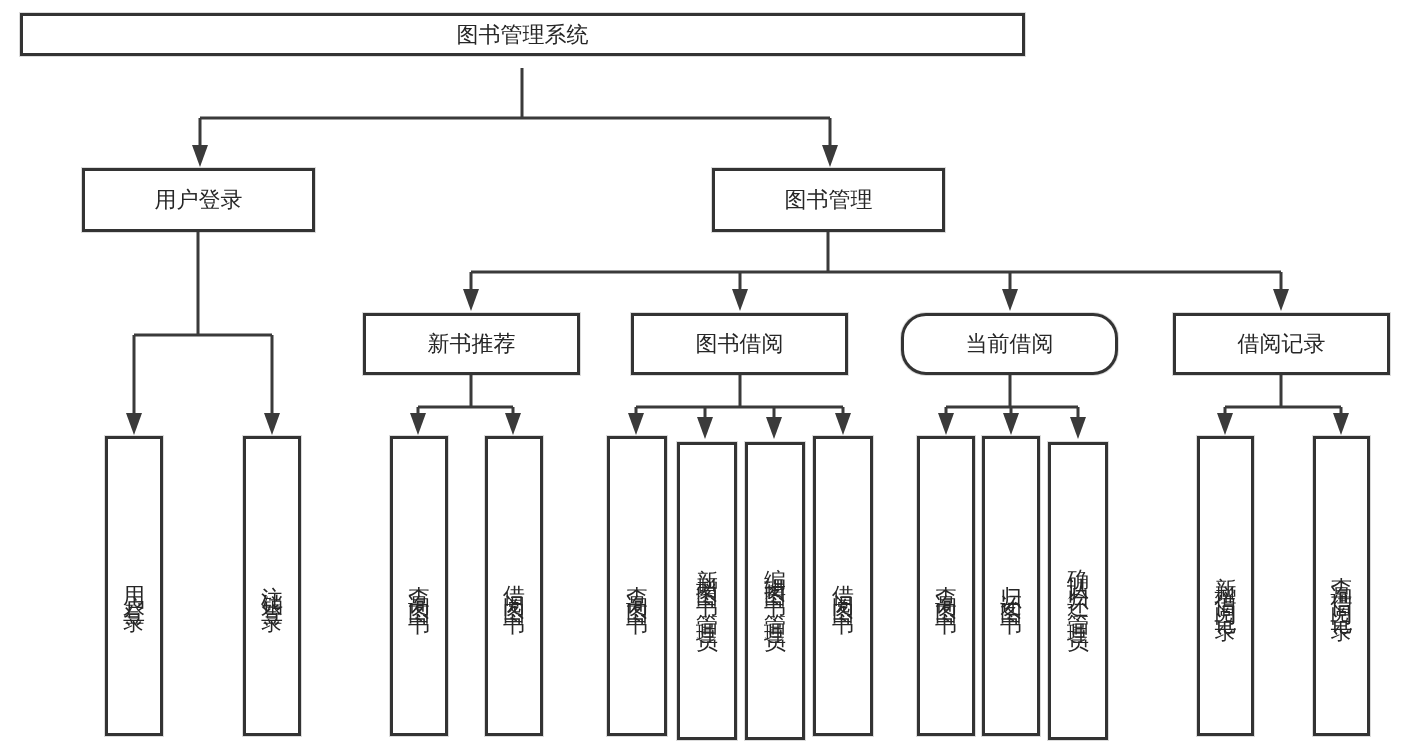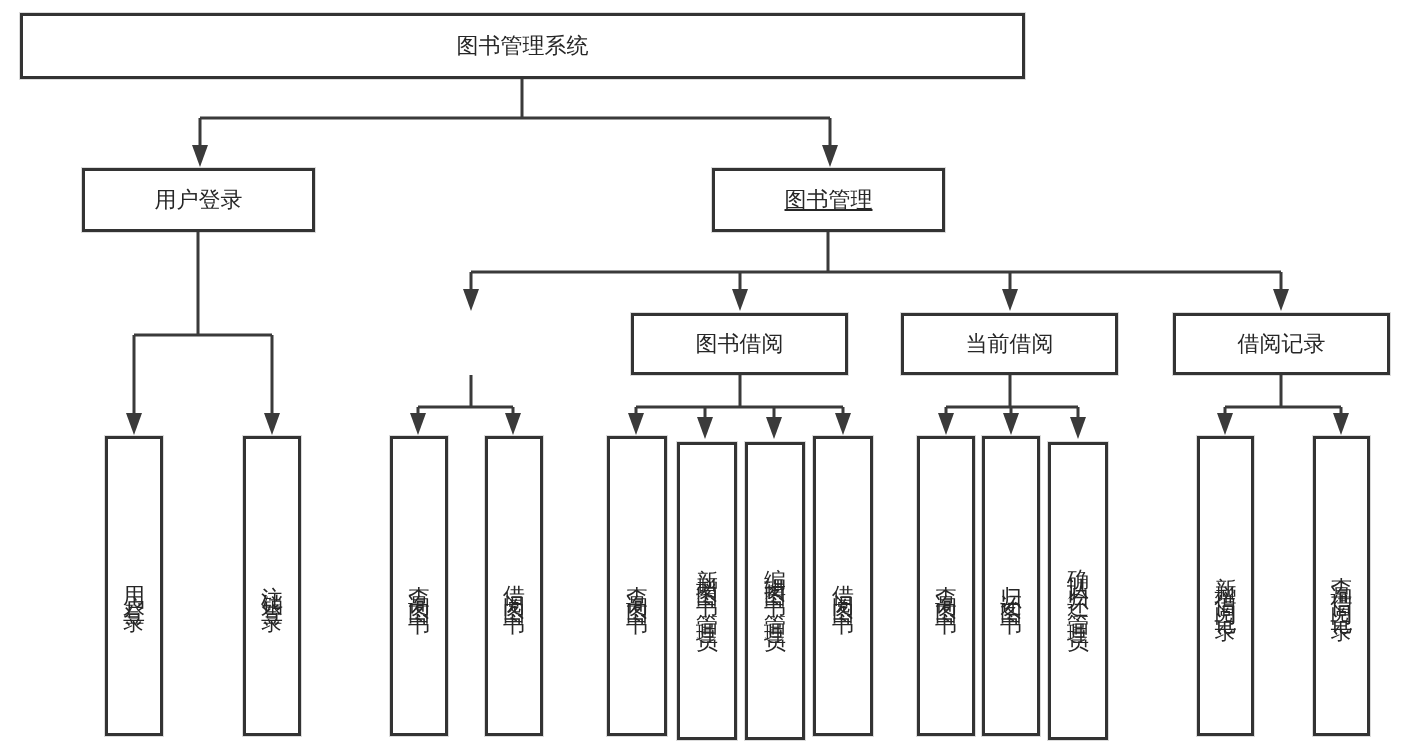--- a/index.html
+++ b/index.html
@@ -79,27 +79,28 @@
       <polygon points="766,417 782,417 774,439"></polygon>
       <polygon points="835,413 851,413 843,435"></polygon>
       <polygon points="938,413 954,413 946,435"></polygon>
       <polygon points="1003,413 1019,413 1011,435"></polygon>
       <polygon points="1070,417 1086,417 1078,439"></polygon>
       <polygon points="1217,413 1233,413 1225,435"></polygon>
       <polygon points="1333,413 1349,413 1341,435"></polygon>
     </g>
   </svg>
 
-  <div class="hbox" style="left:20px;top:13px;width:1005px;height:66px;font-family:Liberation Mono, monospace;">图书管理系统</div>
+  <div class="hbox" style="left:20px;top:13px;width:1005px;height:43px;font-family:Liberation Mono, monospace;">图书管理系统</div>
 
   <div class="hbox" style="left:82px;top:168px;width:233px;height:64px;">用户登录</div>
-  <div class="hbox" style="left:712px;top:168px;width:233px;height:64px;text-decoration:underline;">图书管理</div>
+  <div class="hbox" style="left:712px;top:168px;width:233px;height:64px;">图书管理</div>
 
+  <div class="hbox" style="left:363px;top:313px;width:217px;height:62px;">新书推荐</div>
   <div class="hbox" style="left:631px;top:313px;width:217px;height:62px;text-align:center;">图书借阅</div>
-  <div class="hbox" style="left:901px;top:313px;width:217px;height:62px;">当前借阅</div>
+  <div class="hbox" style="left:901px;top:313px;width:217px;height:62px;border-radius:25px;">当前借阅</div>
   <div class="hbox" style="left:1173px;top:313px;width:217px;height:62px;">借阅记录</div>
 
   <div class="vbox" style="left:105px;top:436px;width:58px;height:300px;">用户登录</div>
   <div class="vbox" style="left:243px;top:436px;width:58px;height:300px;">注销登录</div>
 
   <div class="vbox" style="left:390px;top:436px;width:58px;height:300px;">查询图书</div>
   <div class="vbox" style="left:485px;top:436px;width:58px;height:300px;">借阅图书</div>
 
   <div class="vbox" style="left:607px;top:436px;width:60px;height:300px;">查询图书</div>
   <div class="vbox" style="left:677px;top:442px;width:60px;height:298px;">新增图书（管理员）</div>

